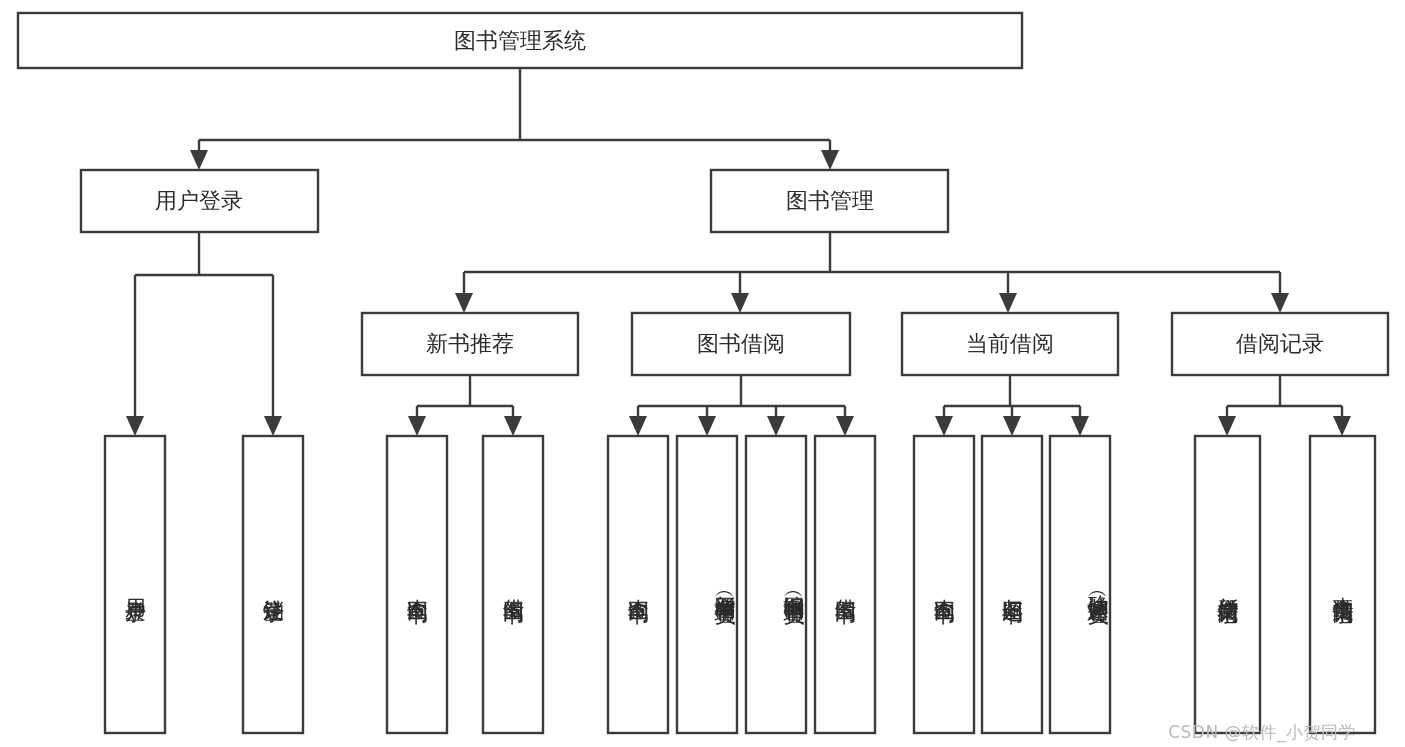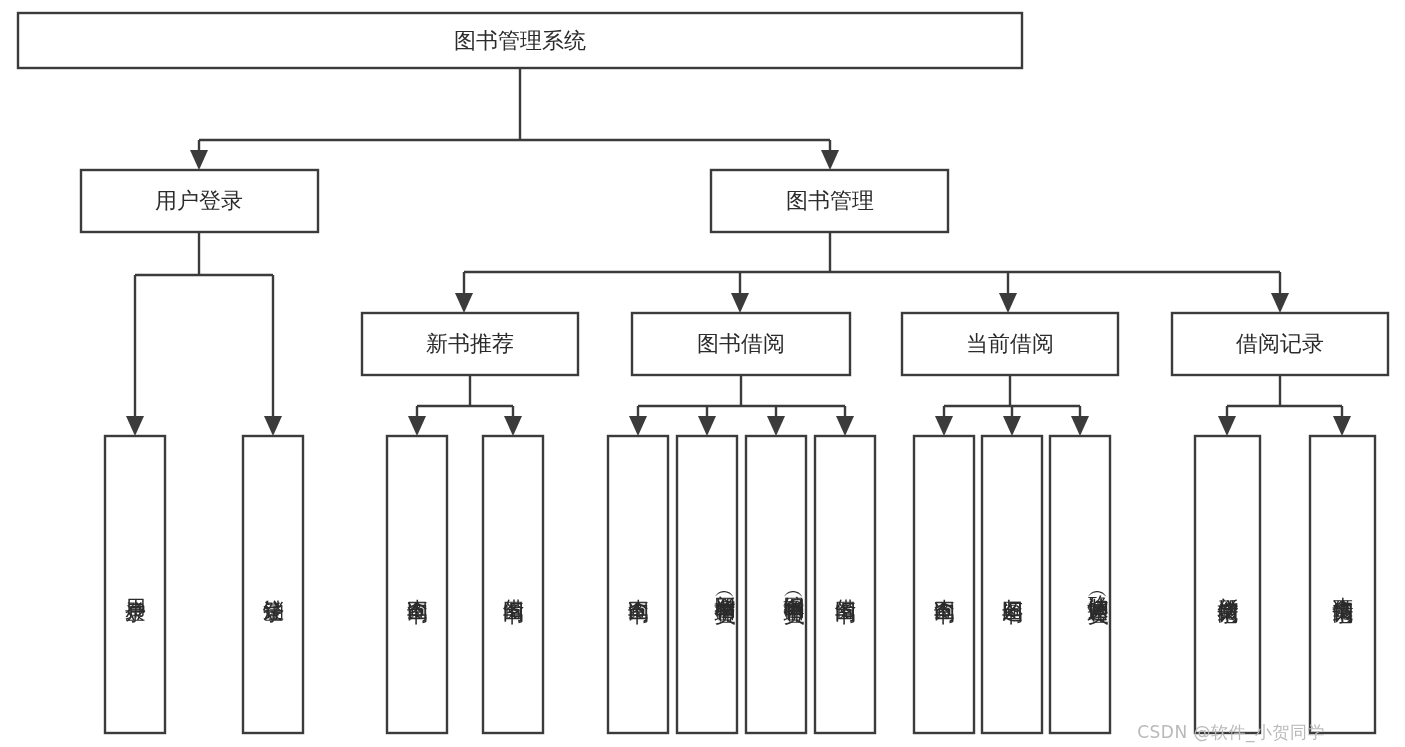--- a/index.html
+++ b/index.html
@@ -12,20 +12,21 @@
     width: 1405px;
     height: 747px;
     overflow: hidden;
     font-family: "DejaVu Sans", "Liberation Sans", sans-serif;
   }
   #diagram-root {
     position: relative;
     width: 1333px;
     height: 747px;
     background: #ffffff;
+    padding-left: 47px;
   }
   svg#diagram-svg {
     position: absolute;
     left: 0;
     top: 0;
     width: 1405px;
     height: 747px;
     display: block;
   }
   .node-box {
@@ -60,21 +61,21 @@
     font-size: 21px;
     line-height: 1.18;
     letter-spacing: 1.5px;
     color: #2b2b2b;
     white-space: nowrap;
     pointer-events: none;
     font-family: "DejaVu Sans", "Liberation Sans", sans-serif;
   }
   #watermark {
     position: absolute;
-    right: 8px;
+    right: 24px;
     bottom: 3px;
     font-size: 17px;
     color: #b9b9b9;
     letter-spacing: 0.5px;
     font-family: "DejaVu Sans", "Liberation Sans", sans-serif;
     white-space: nowrap;
   }
 </style>
 </head>
 <body>

